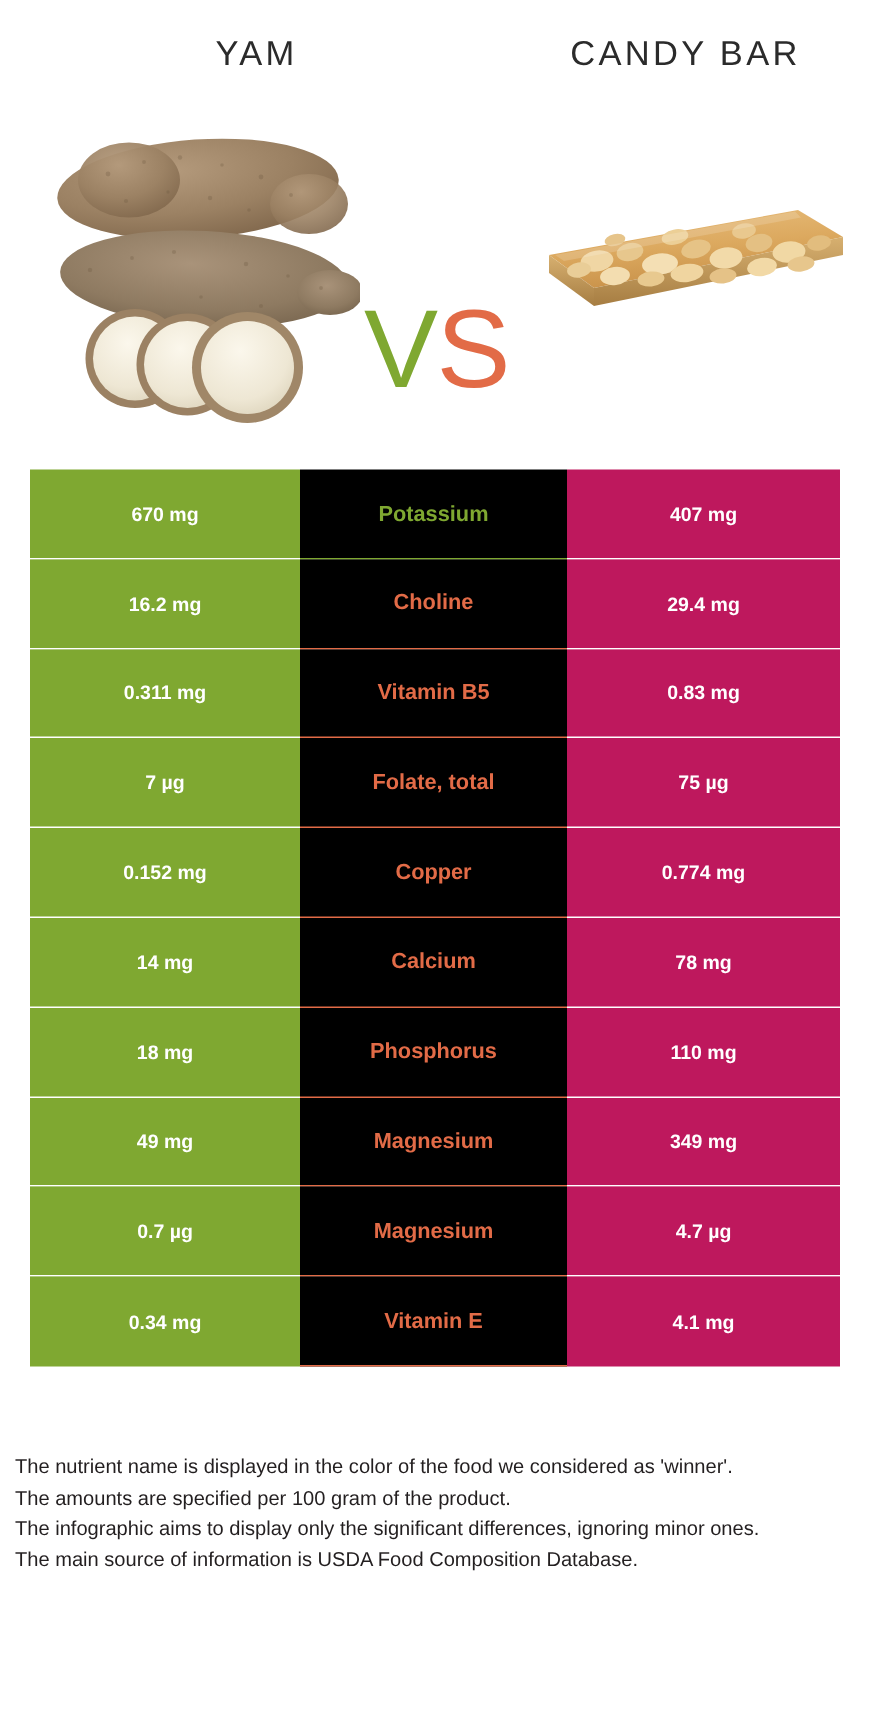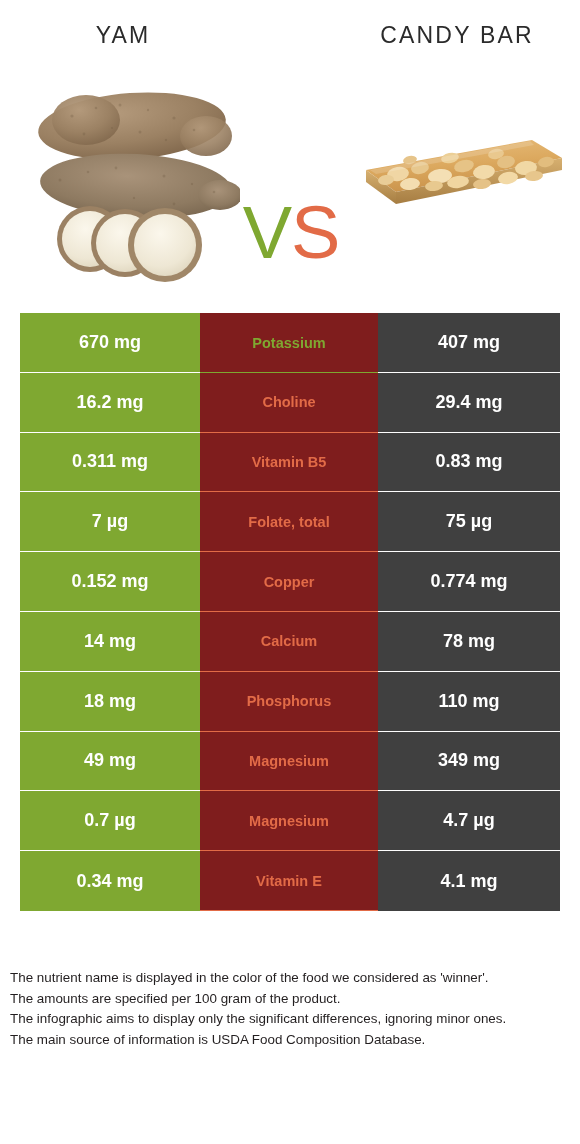--- a/index.html
+++ b/index.html
@@ -27,21 +27,21 @@
     position: absolute;
     top: 22px;
     font-family: "Liberation Sans", sans-serif;
     font-size: 23px;
     font-weight: 300;
     letter-spacing: 2.2px;
     color: #2b2b2b;
     text-align: center;
     white-space: nowrap;
   }
-  .title-left  { left: 0;   width: 246px; }
+  .title-left  { left: 0;   width: 246px; padding-left: 48px; }
   .title-right { right: 0;  width: 246px; }
 
   .hero {
     position: absolute;
     top: 58px;
     left: 0;
     width: 580px;
     height: 230px;
   }
 
@@ -77,38 +77,38 @@
   }
   .row {
     display: flex;
     height: 59.8px;
     position: relative;
   }
   .cell {
     display: flex;
     align-items: center;
     justify-content: center;
-    font-size: 18px;
+    font-size: 13px;
     font-weight: bold;
     box-sizing: border-box;
   }
   .cell-left {
     width: 180px;
     background: #7FA831;
     color: #ffffff;
   }
   .cell-mid {
     width: 178px;
-    background: #7f1d1d;
+    background: #000000;
     font-size: 14.5px;
     font-weight: bold;
   }
   .cell-right {
     width: 182px;
-    background: #404040;
+    background: #be185d;
     color: #ffffff;
   }
   .win-green .cell-mid { color: #7FA831; }
   .win-orange .cell-mid { color: #E26B47; }
 
   
   .row .cell-mid { border-bottom: 1px solid transparent; }
   .win-green  .cell-mid { border-bottom-color: #7FA831; }
   .win-orange .cell-mid { border-bottom-color: #E26B47; }
   .row:first-child .cell-mid { border-top: 1px solid transparent; }

